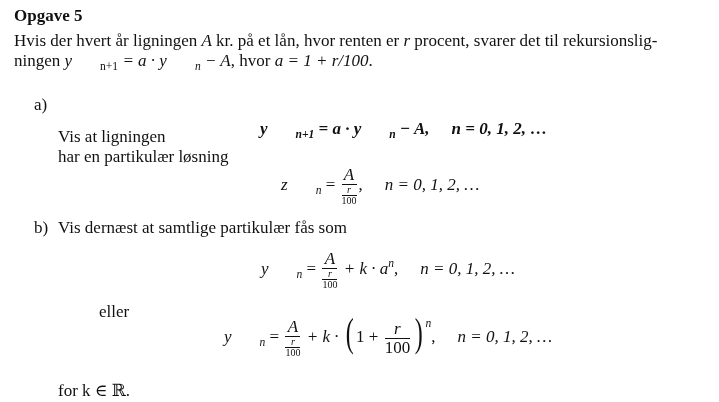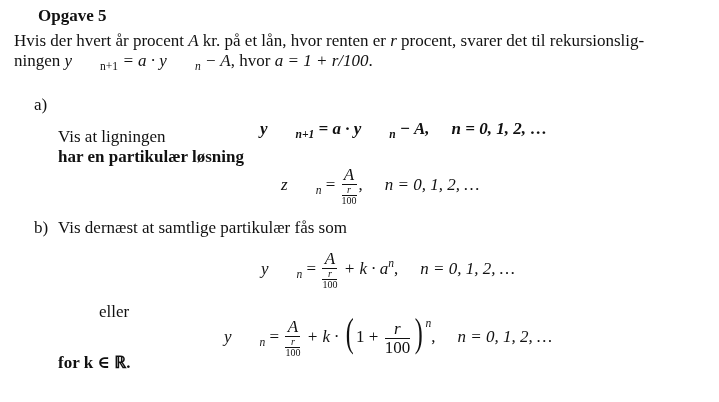--- a/index.html
+++ b/index.html
@@ -18,39 +18,39 @@
   .frac .bar { align-self: stretch; border-top: 1px solid #111; }
   .frac .den { line-height: 1.0; }
   .small-frac { display: inline-flex; flex-direction: column; align-items: center; font-size: 10px; line-height: 1; }
   .small-frac .bar { align-self: stretch; border-top: 1px solid #111; }
   .paren { font-size: 40px; line-height: 0; vertical-align: -0.1em; font-weight: 200; transform: scaleX(0.6); display: inline-block; }
   .gap { display: inline-block; width: 22px; }
 </style>
 </head>
 <body>
 
-<div class="abs title" style="left:14px; top:6px;margin-left:24px;">Opgave 5</div>
+<div class="abs title" style="left:14px; top:6px;">Opgave 5</div>
 
 <div class="abs" style="left:14px; top:31px;">
-  <span>Hvis der hvert år procent </span><i>A</i><span> kr. på et lån, hvor renten er </span><i>r</i><span> procent, svarer det til rekursionslig-</span>
+  <span>Hvis der hvert år ligningen </span><i>A</i><span> kr. på et lån, hvor renten er </span><i>r</i><span> procent, svarer det til rekursionslig-</span>
 </div>
 
 <div class="abs" style="left:14px; top:51px;">
   <span>ningen </span><i>y</i><sub>n+1</sub>
   <i>= a · y</i><sub class="it">n</sub><i> − A</i><span>, hvor </span><i>a = 1 + r/100</i><span>.</span>
 </div>
 
 <div class="abs" style="left:34px; top:95px;">a)</div>
 <div class="abs" style="left:58px; top:95px;margin-top:32px;">Vis at ligningen</div>
 
 <div class="abs" style="left:260px; top:119px;font-weight:bold;">
   <i>y</i><sub class="it">n+1</sub><i> = a · y</i><sub class="it">n</sub><i> − A,</i><span class="gap"></span><i>n = 0, 1, 2, …</i>
 </div>
 
-<div class="abs" style="left:58px; top:147px;font-weight:bold;">har en partikulær løsning</div>
+<div class="abs" style="left:58px; top:147px;">har en partikulær løsning</div>
 
 <div class="abs" style="left:281px; top:166px;">
   <i>z</i><sub class="it">n</sub><span> = </span>
   <span class="frac">
       <i class="num">A</i>
       <span class="bar"></span>
       <span class="den small-frac">
         <i>r</i>
         <span class="bar"></span>
         <span>100</span>
@@ -86,13 +86,13 @@
         <span class="bar"></span>
         <span>100</span>
       </span>
     </span><i> + k · </i><span class="paren">(</span><span>1 + </span><span class="frac">
       <i class="num">r</i>
       <span class="bar"></span>
       <span class="den">100</span>
     </span><span class="paren">)</span><sup class="it" style="vertical-align:1.3em;">n</sup><span>,</span><span class="gap"></span><i>n = 0, 1, 2, …</i>
 </div>
 
-<div class="abs" style="left:58px; top:350px;font-weight:bold;">for k ∈ ℝ.</div>
+<div class="abs" style="left:58px; top:380px;">for k ∈ ℝ.</div>
 
 </body></html>

